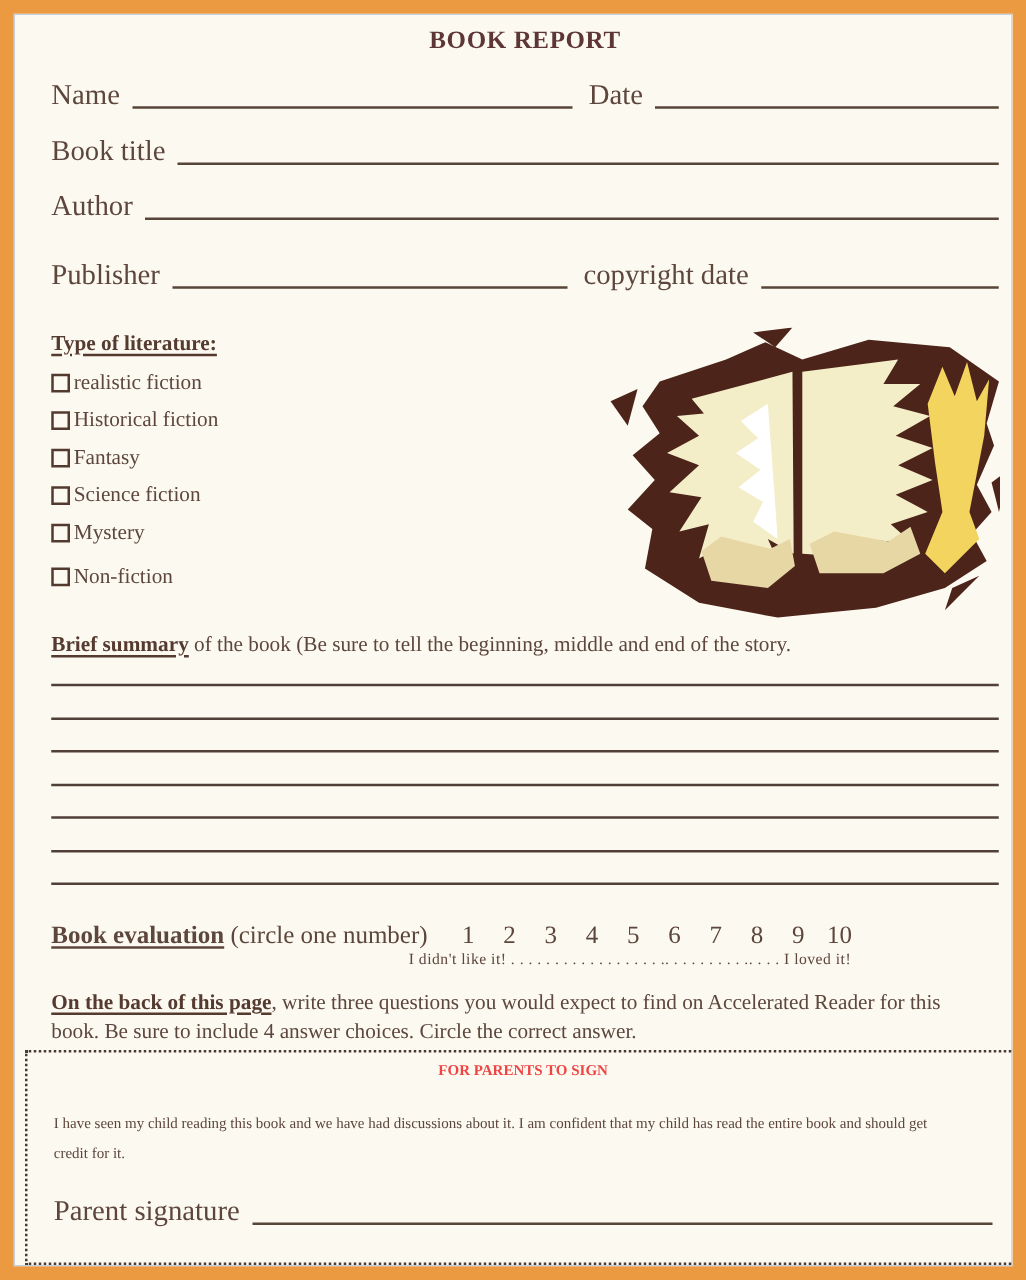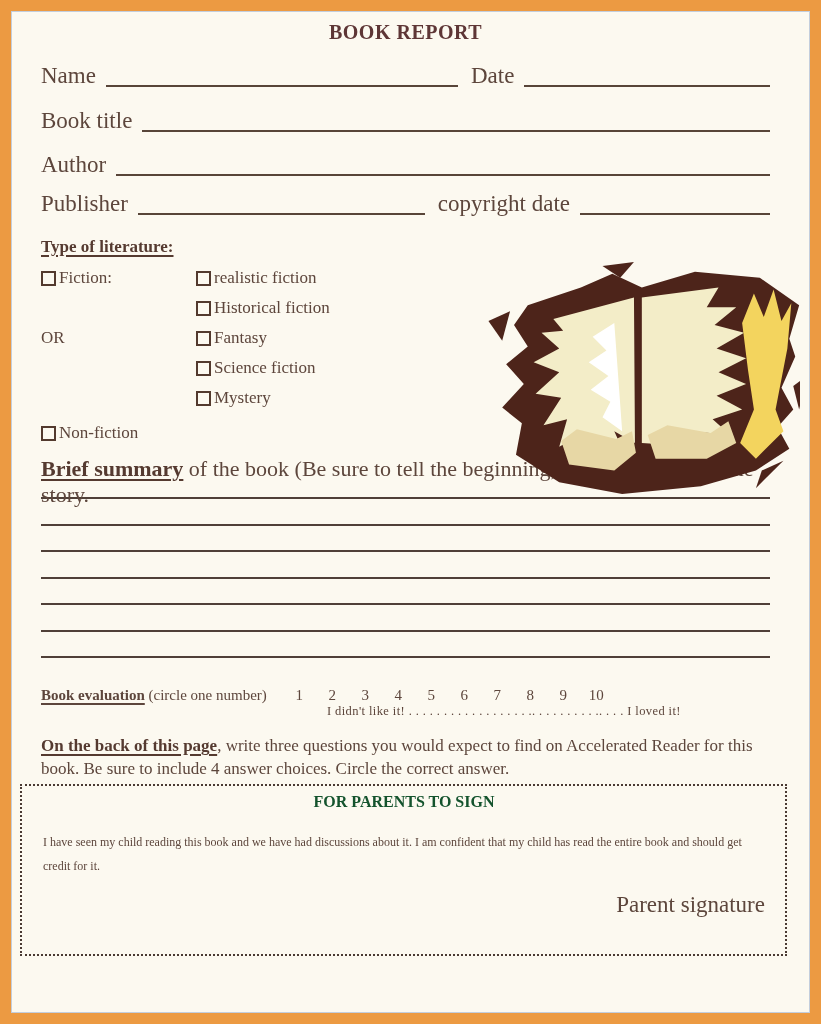--- a/index.html
+++ b/index.html
@@ -7,74 +7,74 @@
   body { font-family:"Liberation Serif", serif; color:#5d463c; }
 
   .frame {
     position:absolute; inset:0; width:821px; height:1024px;
     border:11px solid #ec9a42; overflow:hidden; background:#fcf9f0;
   }
   .page {
     position:absolute; inset:0;
     border:1px solid #c3cedd;
     background:#fcf9f0;
-    padding:5px 39px 0 29px;
+    padding:5px 10px 0 29px;
     font-family:Liberation Serif, serif;
   }
 
   .title {
     text-align:center; font-size:20px; font-weight:bold; color:#5e3636;
     letter-spacing:0.5px; margin-top:4px; height:24px;
   }
 
   .field-row { display:flex; align-items:flex-end; height:23px; }
   .field-row .lbl { font-size:23px; white-space:nowrap; }
   .wline { border-bottom:2px solid #584539; margin:0 0 2px 10px; }
   .grow { flex:1; }
 
-  .mt21{margin-top:21px;} .mt22{margin-top:22px;} .mt20{margin-top:16px;}
+  .mt21{margin-top:21px;} .mt22{margin-top:22px;} .mt20{margin-top:32px;}
 
   .lit-head, .b { font-weight:bold; }
   .u { text-decoration:underline; text-decoration-thickness:2px; text-underline-offset:3px; }
-  .lit-head { font-size:17px; margin-top:20px; height:24px; color:#553a30; }
+  .lit-head { font-size:17px; margin-top:32px; height:24px; color:#553a30; }
 
   .lit { display:flex; margin-top:2px; }
   .lit-left { width:155px; }
   .cbrow { height:30px; display:flex; align-items:center; font-size:17px; }
   .cb {
     width:15px; height:15px; border:2px solid #533a2e; background:transparent;
     display:inline-block; margin-right:3px; flex:none; cursor:pointer;
   }
   .or-row { margin-top:30px; height:30px; display:flex; align-items:center; font-size:17px; }
   .nonfic { margin-top:5px; }
 
   .clipart { position:absolute; left:452px; top:250px; width:336px; height:236px; }
 
-  .sum-head { font-size:22px; margin-top:8px; height:23px; color:#5d463c; }
+  .sum-head { font-size:17px; margin-top:30px; height:23px; color:#5d463c; }
   .sum-head .b.u { color:#553a30; }
   .sum-line { border-bottom:2px solid #504038; height:26.5px; cursor:text; }
   .sum-line.first { height:20px; }
 
-  .eval-row { margin-top:29px; font-size:15px; display:flex; align-items:flex-end; }
+  .eval-row { margin-top:29px; font-size:20px; display:flex; align-items:flex-end; }
   .eval-nums { display:inline-flex; margin-left:16px; }
   .eval-nums span { width:33px; text-align:center; cursor:pointer; }
   .eval-caption { font-size:12.5px; margin-left:286px; height:15px; letter-spacing:0.4px; }
 
   .back-note { font-size:17px; margin-top:15px; max-width:712px; line-height:23px; }
   .back-note .b.u { color:#553a30; }
 
   .parents-box {
     margin:4px -17px 0 -21px;
     border:2px dotted #4a3a33;
     height:172px;
     padding:7px 20px 0 21px;
   }
-  .parents-head { text-align:center; font-size:16px; font-weight:bold; color:#14532d; height:24px; }
+  .parents-head { text-align:center; font-size:12px; font-weight:bold; color:#ef4444; height:24px; }
   .parents-body { font-size:12px; line-height:24px; margin-top:13px; max-width:708px; }
-  .sig-row { margin-top:14px; height:24px;flex-direction:column; }
+  .sig-row { margin-top:24px; height:24px; }
 </style>
 </head>
 <body>
 
 <div class="frame">
   <div class="page">
 
     <div class="title">BOOK REPORT</div>
 
     <div class="field-row mt21">
@@ -98,27 +98,20 @@
     <div class="field-row mt20">
       <span class="lbl">Publisher</span>
       <span class="wline grow"></span>
       <span class="lbl" style="margin-left:13px">copyright date</span>
       <span class="wline" style="width:190px"></span>
     </div>
 
     <div class="lit-head u">Type of literature:</div>
 
     <div class="lit">
-      <div class="lit-left">
-        <div class="cbrow">
-          <span class="cb"></span>
-          <span>Fiction:</span>
-        </div>
-        <div class="or-row">OR</div>
-      </div>
       <div class="lit-right">
         <div class="cbrow">
           <span class="cb"></span>
           <span>realistic fiction</span>
         </div>
         <div class="cbrow">
           <span class="cb"></span>
           <span>Historical fiction</span>
         </div>
         <div class="cbrow">

